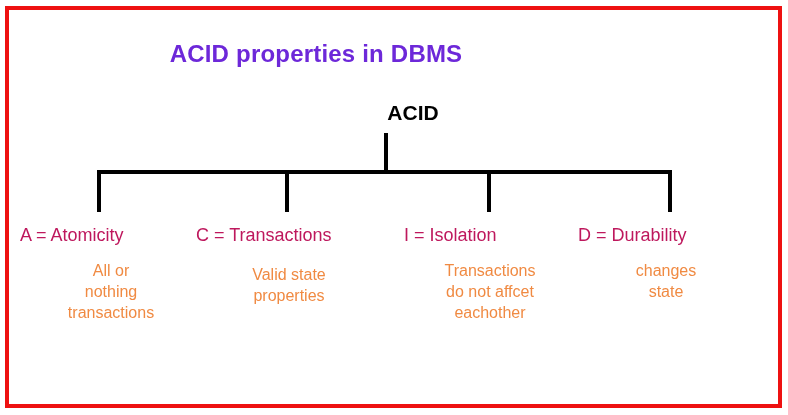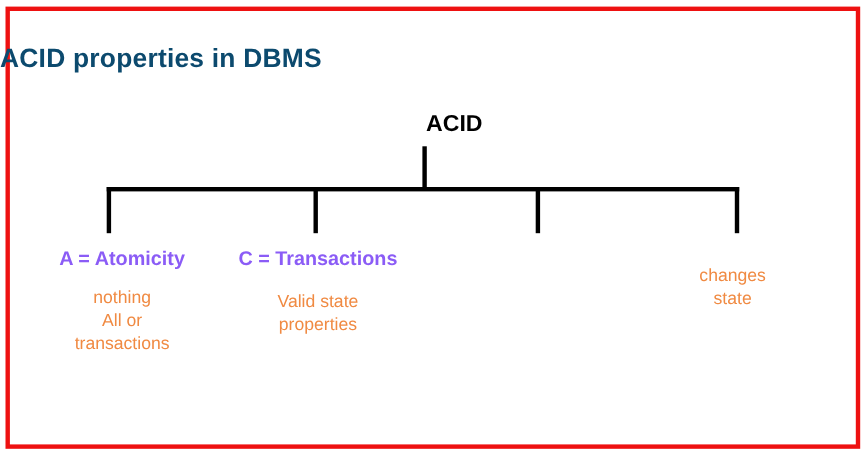--- a/index.html
+++ b/index.html
@@ -25,24 +25,24 @@
     height: 402px;
     border: 4px solid #ee1111;
     box-sizing: border-box;
     background: #ffffff;
   }
   .title {
     position: absolute;
     left: 0;
     top: 40px;
     width: 632px;
-    text-align: left;
+    text-align: center;
     font-size: 24px;
     font-weight: bold;
-    color: #0c4a6e;
+    color: #6d28d9;
     letter-spacing: 0.2px;
   }
   .root-label {
     position: absolute;
     left: 0;
     top: 101px;
     width: 770px;
     text-align: center;
     font-size: 21px;
     font-weight: bold;
@@ -77,23 +77,23 @@
   .drop-c { left: 285px; }
   .drop-i { left: 487px; }
   .drop-d { left: 668px; }
 
   .col {
     position: absolute;
     top: 226px;
   }
   .col-head {
     font-size: 18px;
-    font-weight: bold;
-    color: #8b5cf6;
-    text-align: center;
+    font-weight: normal;
+    color: #be185d;
+    text-align: left;
     white-space: nowrap;
     line-height: 1.1;
   }
   .col-desc {
     font-size: 16px;
     color: #f08a42;
     text-align: center;
     line-height: 1.32;
     margin-top: 14px;
   }
@@ -118,34 +118,43 @@
   <div class="root-stem"></div>
   <div class="hbar"></div>
   <div class="drop drop-a"></div>
   <div class="drop drop-c"></div>
   <div class="drop drop-i"></div>
   <div class="drop drop-d"></div>
 
   <div class="col col-a">
     <div class="col-head">A = Atomicity</div>
     <div class="col-desc">
+      <div>All or</div>
       <div>nothing</div>
-      <div>All or</div>
       <div>transactions</div>
     </div>
   </div>
 
   <div class="col col-c">
     <div class="col-head">C = Transactions</div>
     <div class="col-desc lower">
       <div>Valid state</div>
       <div>properties</div>
     </div>
   </div>
 
+  <div class="col col-i">
+    <div class="col-head">I = Isolation</div>
+    <div class="col-desc">
+      <div>Transactions</div>
+      <div>do not affcet</div>
+      <div>eachother</div>
+    </div>
+  </div>
 
   <div class="col col-d">
+    <div class="col-head">D = Durability</div>
     <div class="col-desc">
       <div>changes</div>
       <div>state</div>
     </div>
   </div>
 </div>
 
 </body></html>

